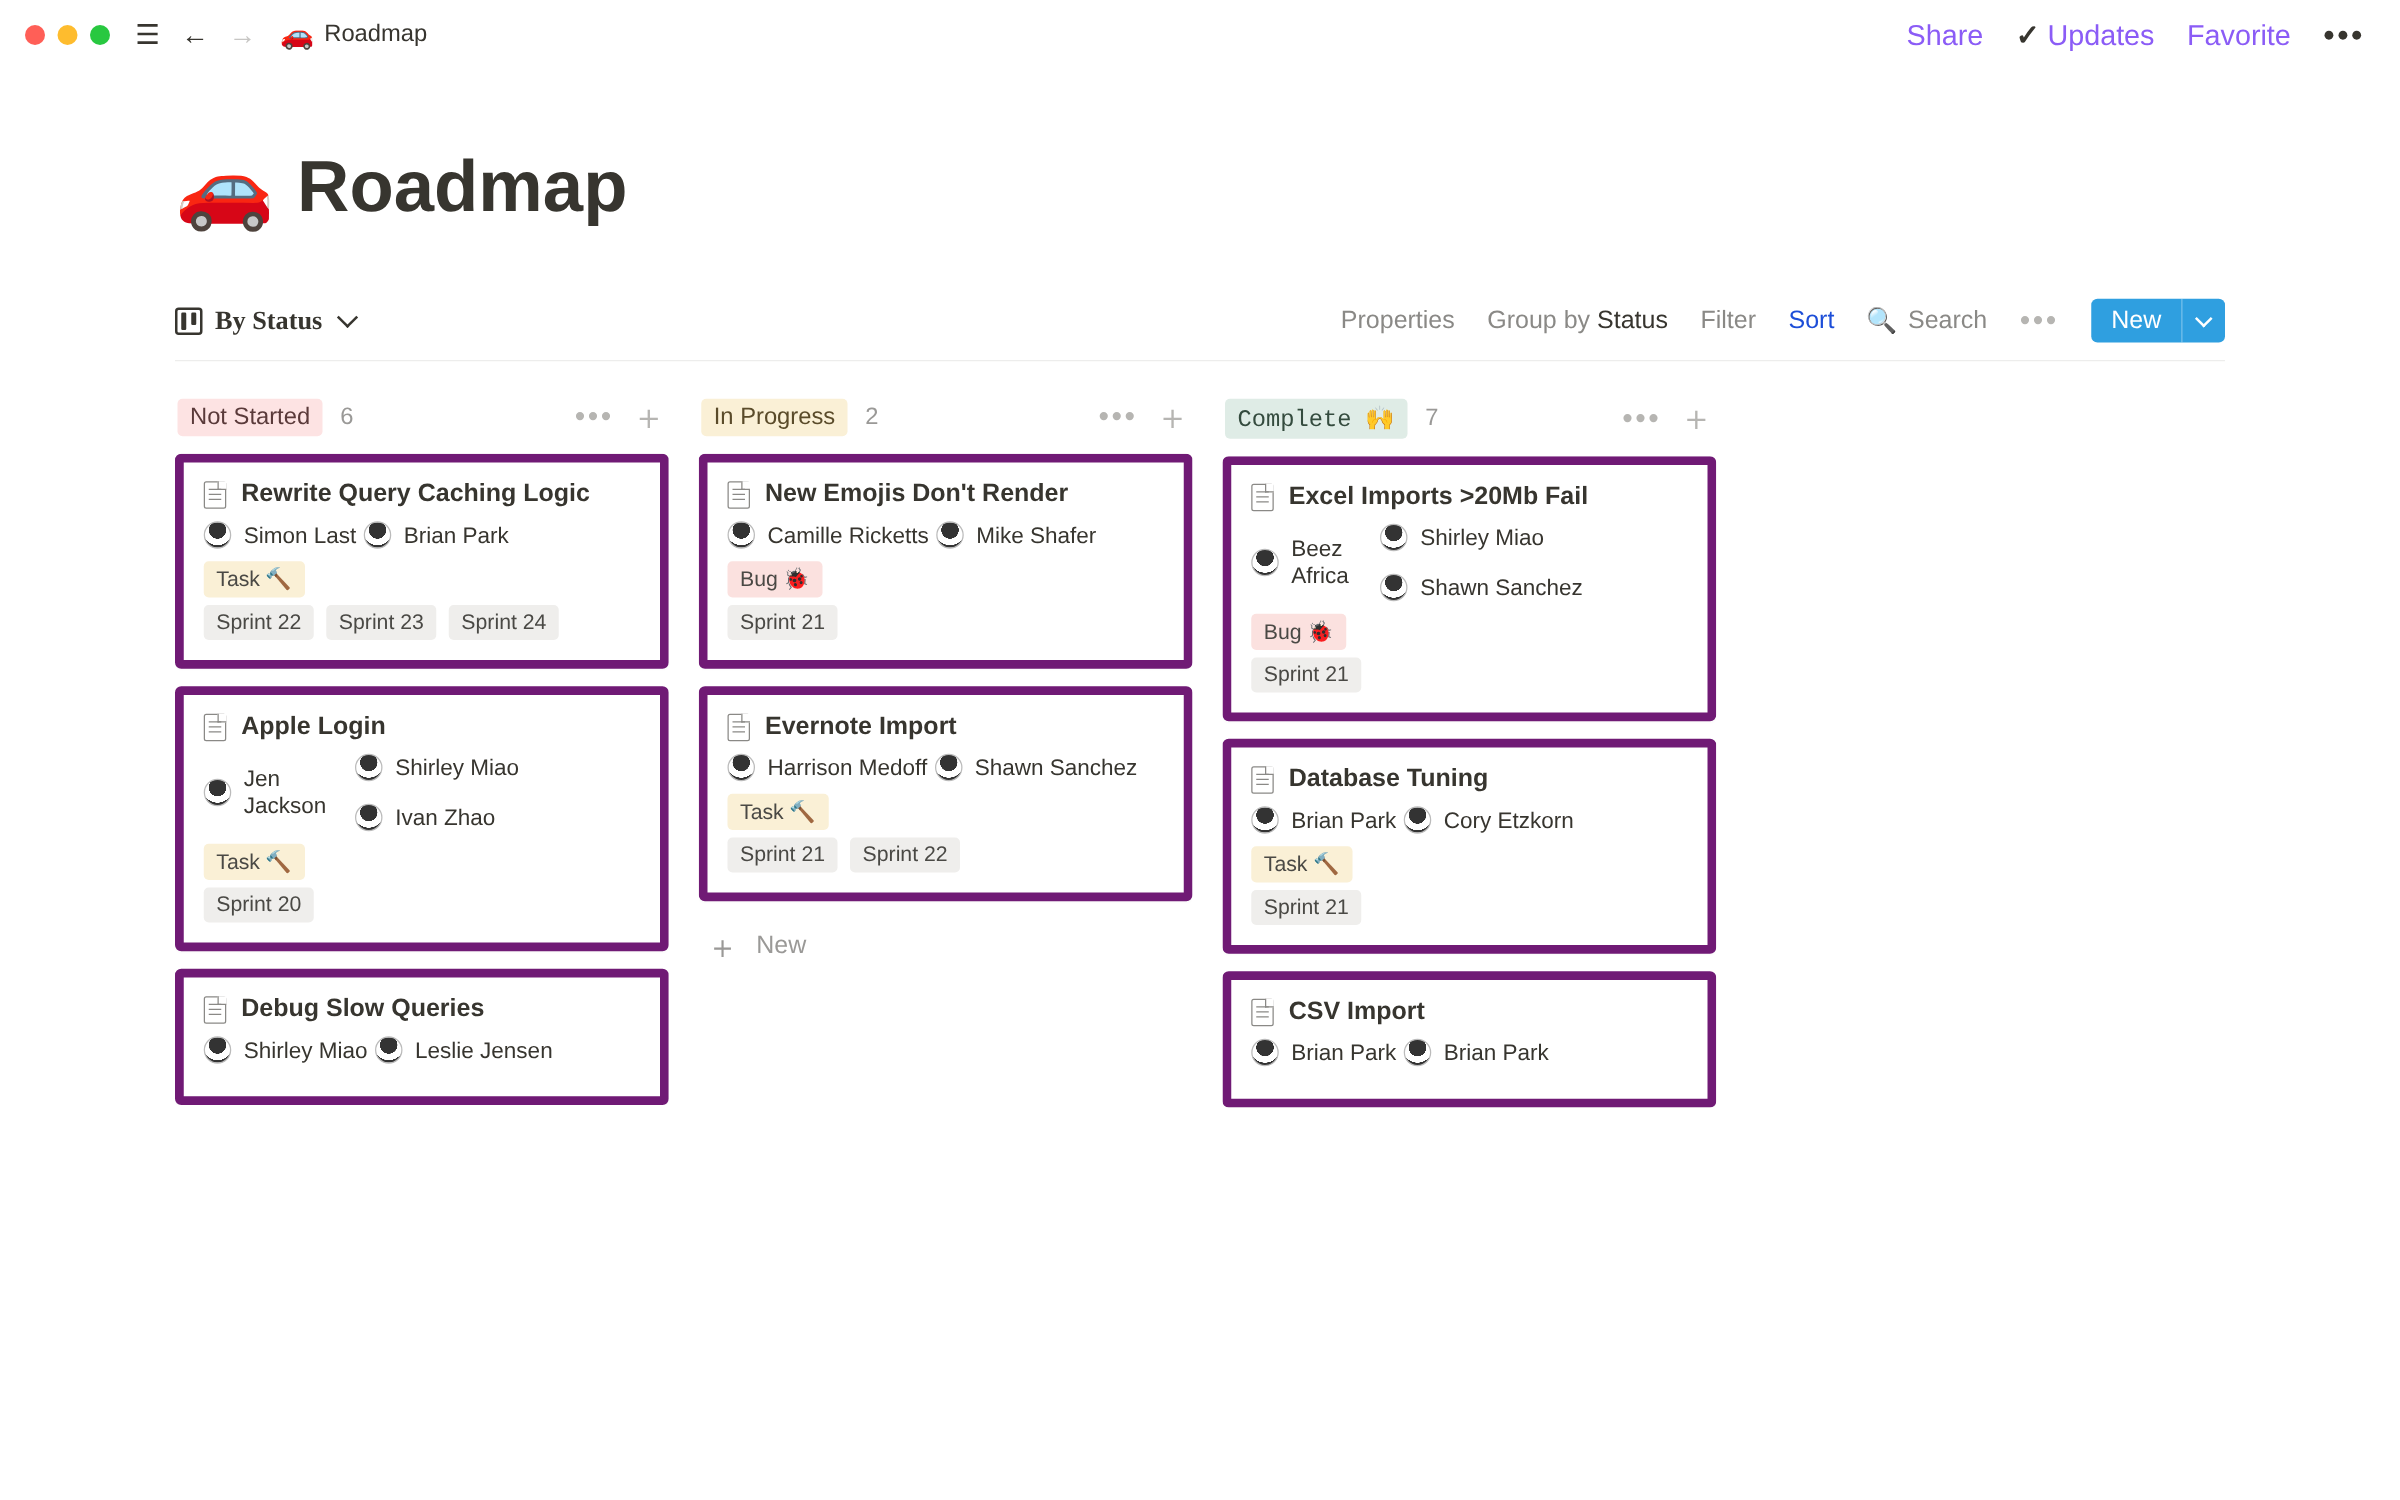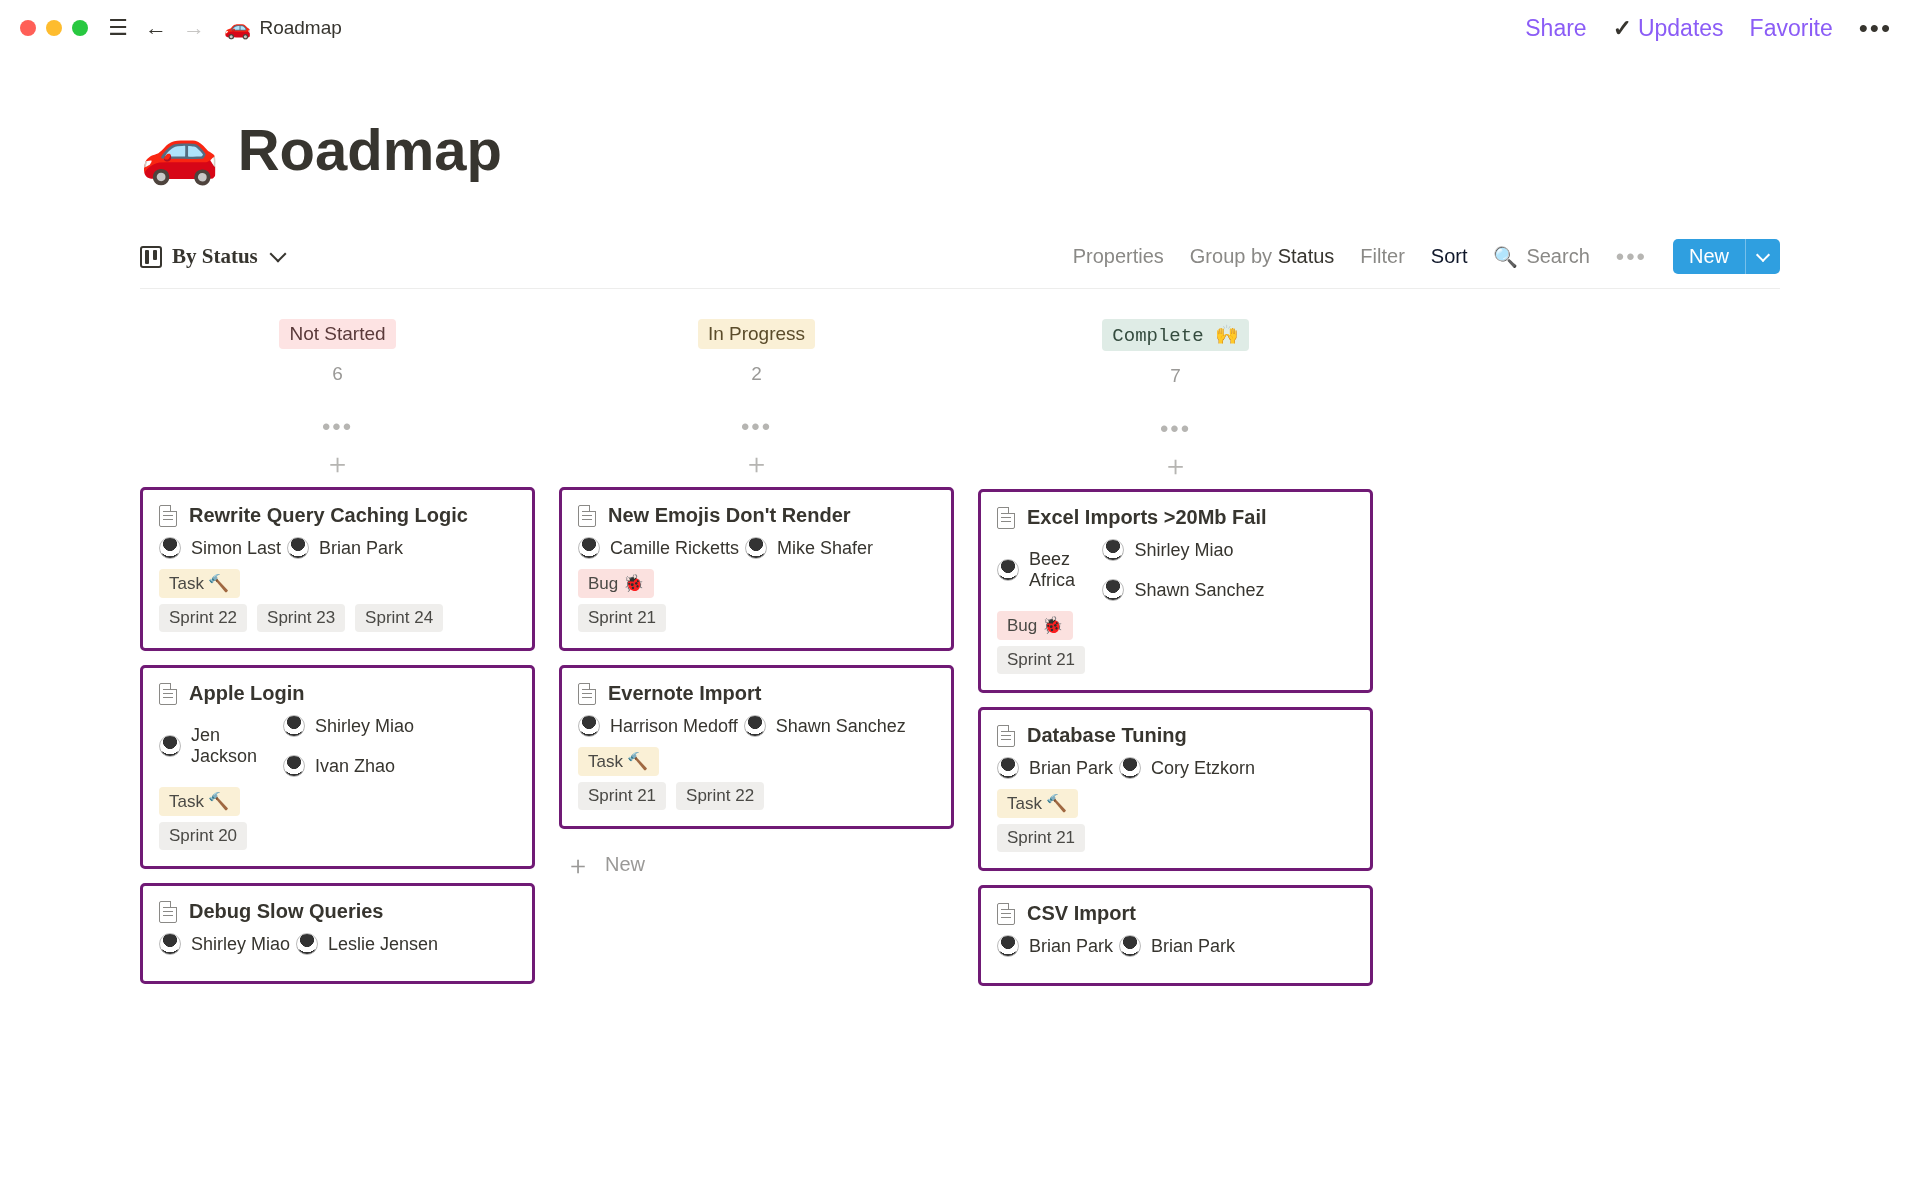--- a/index.html
+++ b/index.html
@@ -81,21 +81,21 @@
     content:""; display:inline-block;
     width:10px;height:10px;
     border-right:2px solid #37352f;
     border-bottom:2px solid #37352f;
     transform:rotate(45deg);
     margin-left:4px; position:relative; top:-3px;
   }
   .vt-right { margin-left:auto; display:flex; align-items:center; gap:26px;}
   .vt-item { font-size:20px; color:#8a8986; cursor:pointer;}
   .vt-item strong{ color:#37352f; font-weight:500;}
-  .vt-sort{ color:#0f172a;text-align:center; }
+  .vt-sort{ color:#1d4ed8;text-align:center; }
   .vt-search{display:flex;align-items:center;gap:8px;color:#8a8986;font-size:20px;}
   .vt-dots{font-size:24px;letter-spacing:2px;color:#b6b5b2;}
   .new-btn{
     display:flex;align-items:stretch;
     background:#2f9fe0;border-radius:5px;overflow:hidden;
     color:#fff;font-size:20px;font-weight:500;
   }
   .new-btn .lbl{padding:6px 16px;}
   .new-btn .dd{
     padding:6px 12px;border-left:1px solid rgba(255,255,255,.35);
@@ -117,36 +117,35 @@
   }
   .col {
     flex:0 0 395px;
     display:flex;flex-direction:column;
     min-width:300px;
   }
   .col.peek{flex:0 0 60px;min-width:60px;}
   .col-head{
     display:flex;align-items:center;gap:14px;
     padding:4px 2px 14px 2px;
-    flex-direction:column;
   }
   .status-chip{
     padding:4px 10px;border-radius:4px;font-size:19px;font-weight:500;
   }
   .chip-notstarted{background:#fde3e3;color:#5a3a3a;}
   .chip-inprogress{background:#faf0d6;color:#5a4b2a;}
   .chip-complete{background:#dfece6;color:#344b3e;font-family:Liberation Mono, monospace;}
   .col-count{font-size:19px;color:#9a9997;}
   .col-head-spacer{flex:1;}
   .col-head-btn{font-size:24px;color:#b6b5b2;cursor:pointer;letter-spacing:2px;}
   .col-head-plus{font-size:28px;color:#b6b5b2;cursor:pointer;line-height:18px;}
   .cards{display:flex;flex-direction:column;gap:14px;overflow-y:auto;}
 
   .card{
-    border:3px solid #701a75;border-radius:5px;background:#fff;
+    border:7px solid #701a75;border-radius:5px;background:#fff;
     padding:14px 16px 16px 16px;
     box-shadow:0 1px 2px rgba(0,0,0,.02);
     cursor:pointer;
   }
   .card-title{
     display:flex;align-items:center;gap:12px;
     font-size:20px;font-weight:600;margin-bottom:10px;
   }
   .doc-ic{
     width:18px;height:22px;display:inline-block;flex-shrink:0;

